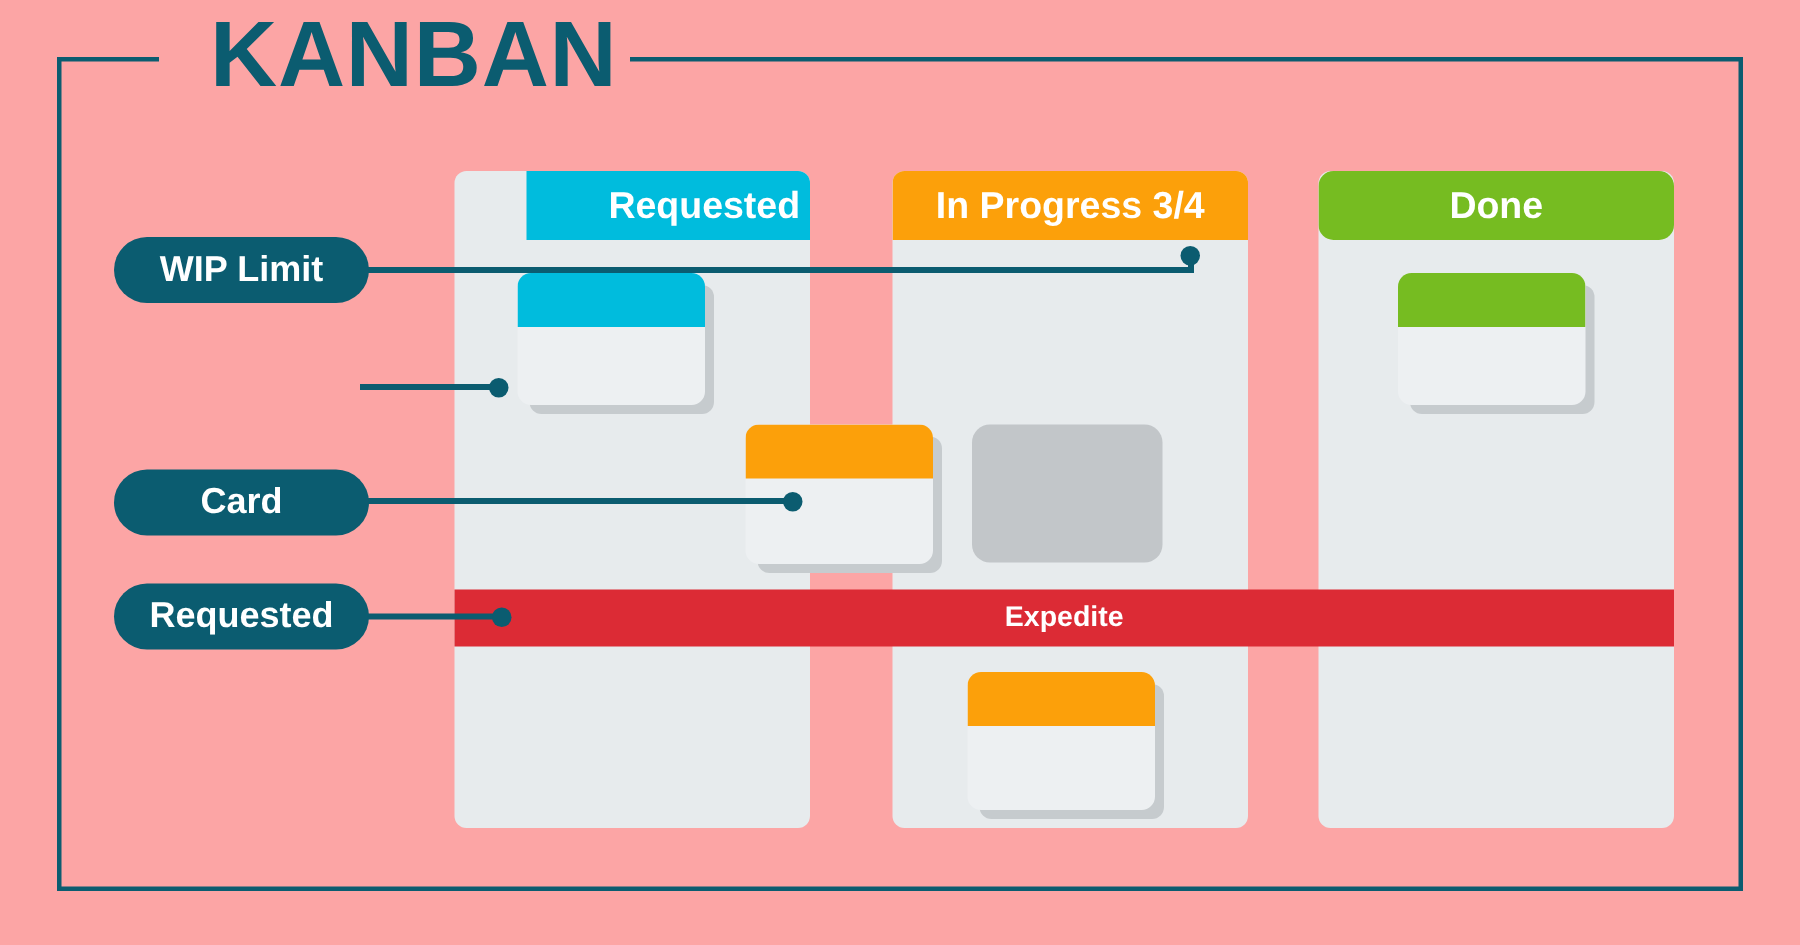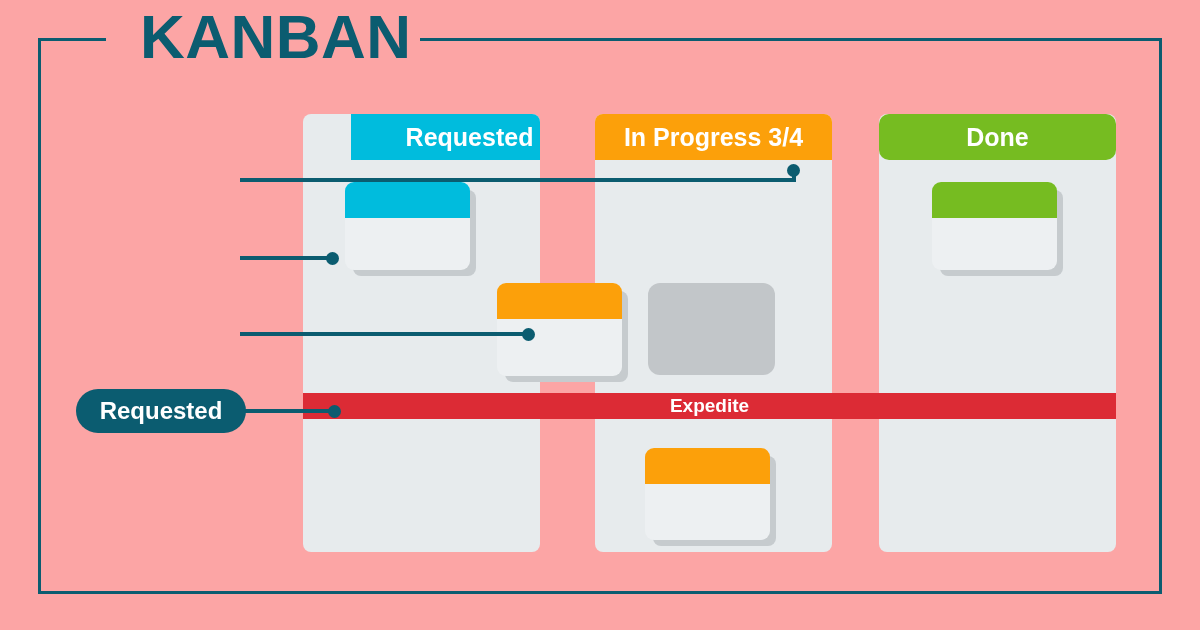--- a/index.html
+++ b/index.html
@@ -177,33 +177,39 @@
   <div class="card-plain" style="left:648px; top:283px; width:127px; height:92px;"></div>
 
   <div class="card" style="left:645px; top:448px; width:125px; height:92px;">
     <div class="card-strip" style="background:#FCA00A;"></div>
   </div>
 
   <div class="card" style="left:932px; top:182px; width:125px; height:88px;">
     <div class="card-strip" style="background:#76BC21;"></div>
   </div>
 
-  <div class="swimlane" style="left:303px; top:393px; width:813px; height:26px;">
+  <div class="swimlane" style="left:303px; top:393px; width:813px; height:38px;">
     <div class="swimlane-label">Expedite</div>
   </div>
 
   <div class="conn-h" style="left:240px; top:178px; width:556px;"></div>
   <div class="conn-v" style="left:792px; top:170px; height:12px;"></div>
   <div class="conn-dot" style="left:787px; top:164px;"></div>
+  <div class="pill" style="left:76px; top:158px; width:170px;">
+    <span>WIP Limit</span>
+  </div>
 
   <div class="conn-h" style="left:240px; top:256px; width:96px;"></div>
   <div class="conn-dot" style="left:326px; top:252px;"></div>
 
   <div class="conn-h" style="left:240px; top:332px; width:292px;"></div>
   <div class="conn-dot" style="left:522px; top:328px;"></div>
+  <div class="pill" style="left:76px; top:313px; width:170px;">
+    <span>Card</span>
+  </div>
 
   <div class="conn-h" style="left:240px; top:409px; width:98px;"></div>
   <div class="conn-dot" style="left:328px; top:405px;"></div>
   <div class="pill" style="left:76px; top:389px; width:170px;">
     <span>Requested</span>
   </div>
 
 </div>
 
 </body></html>

